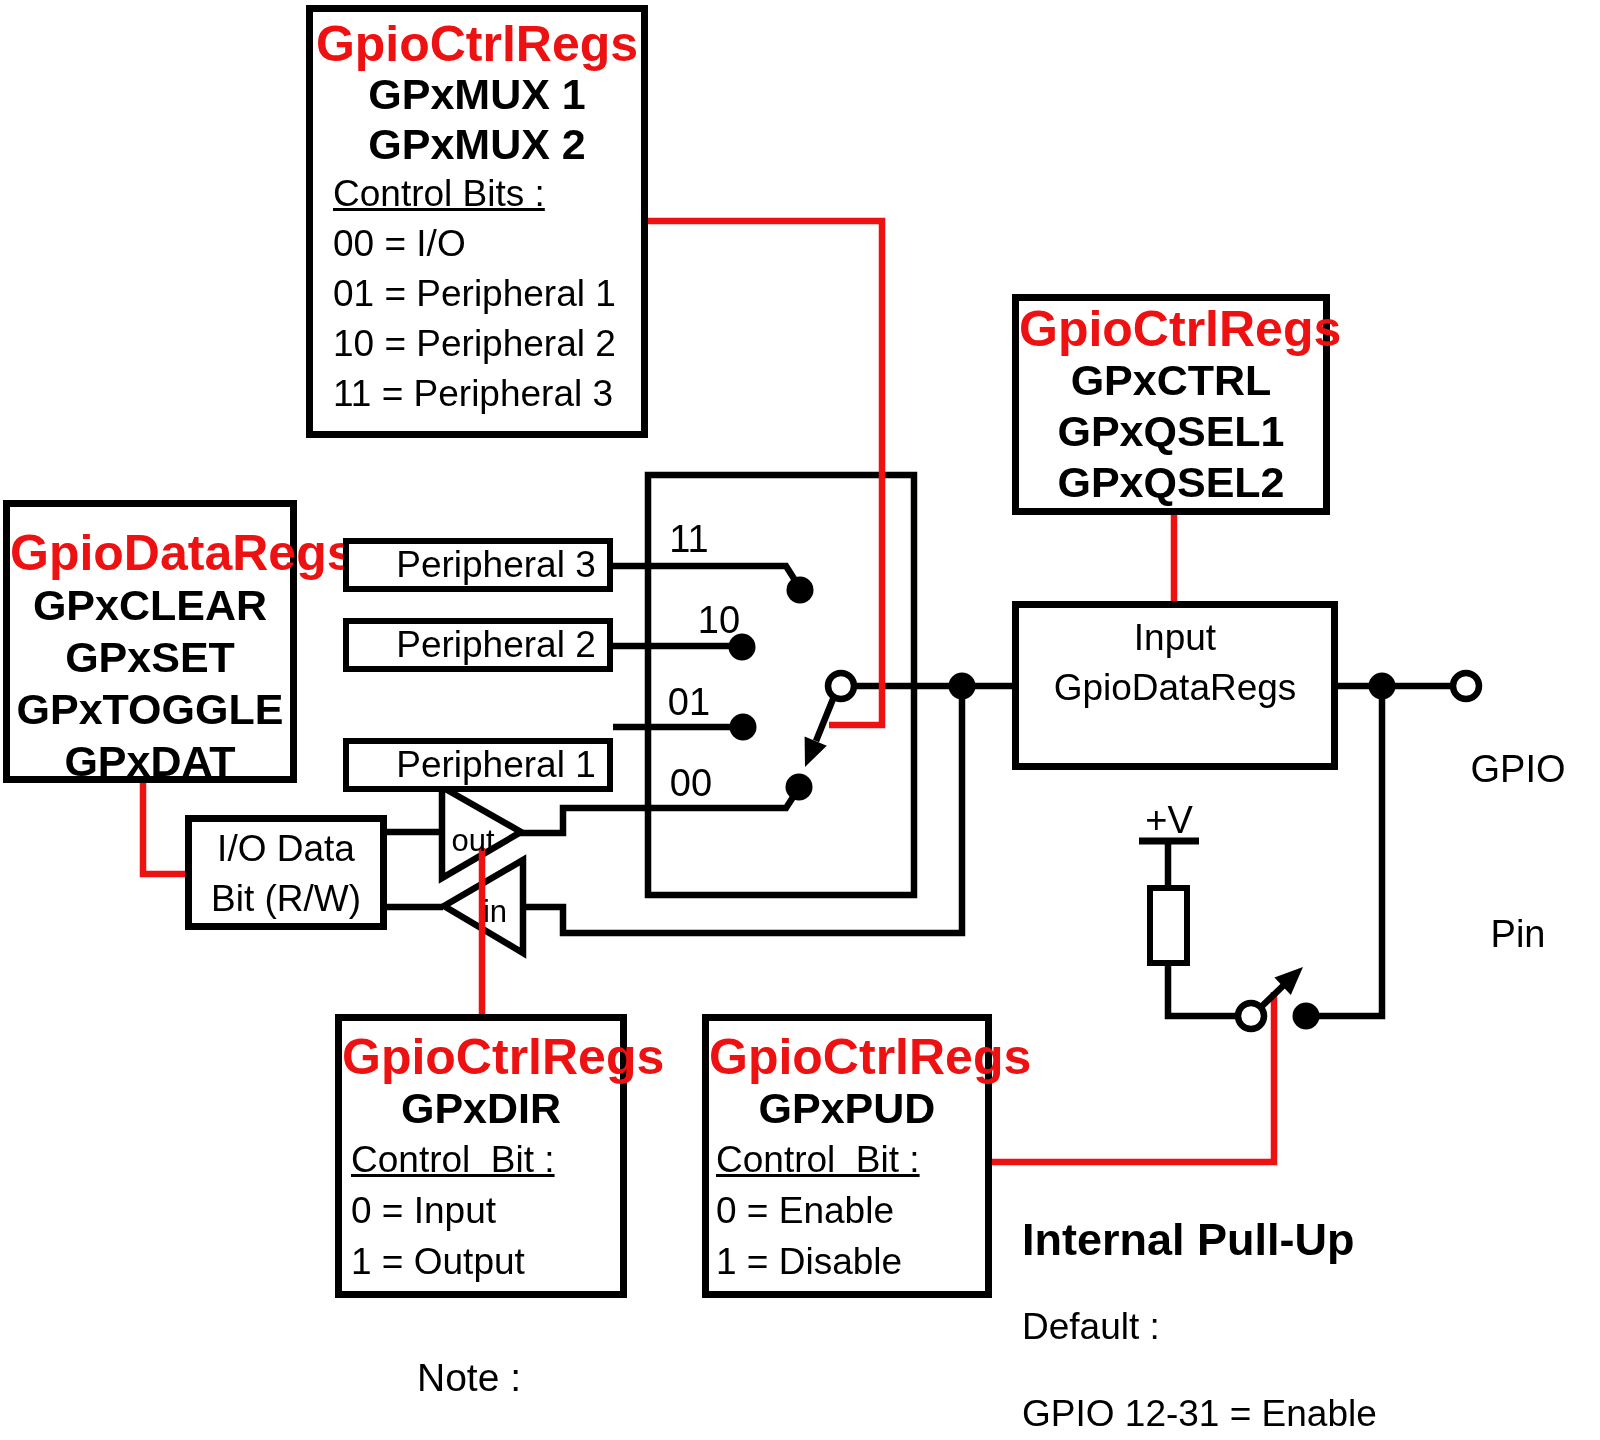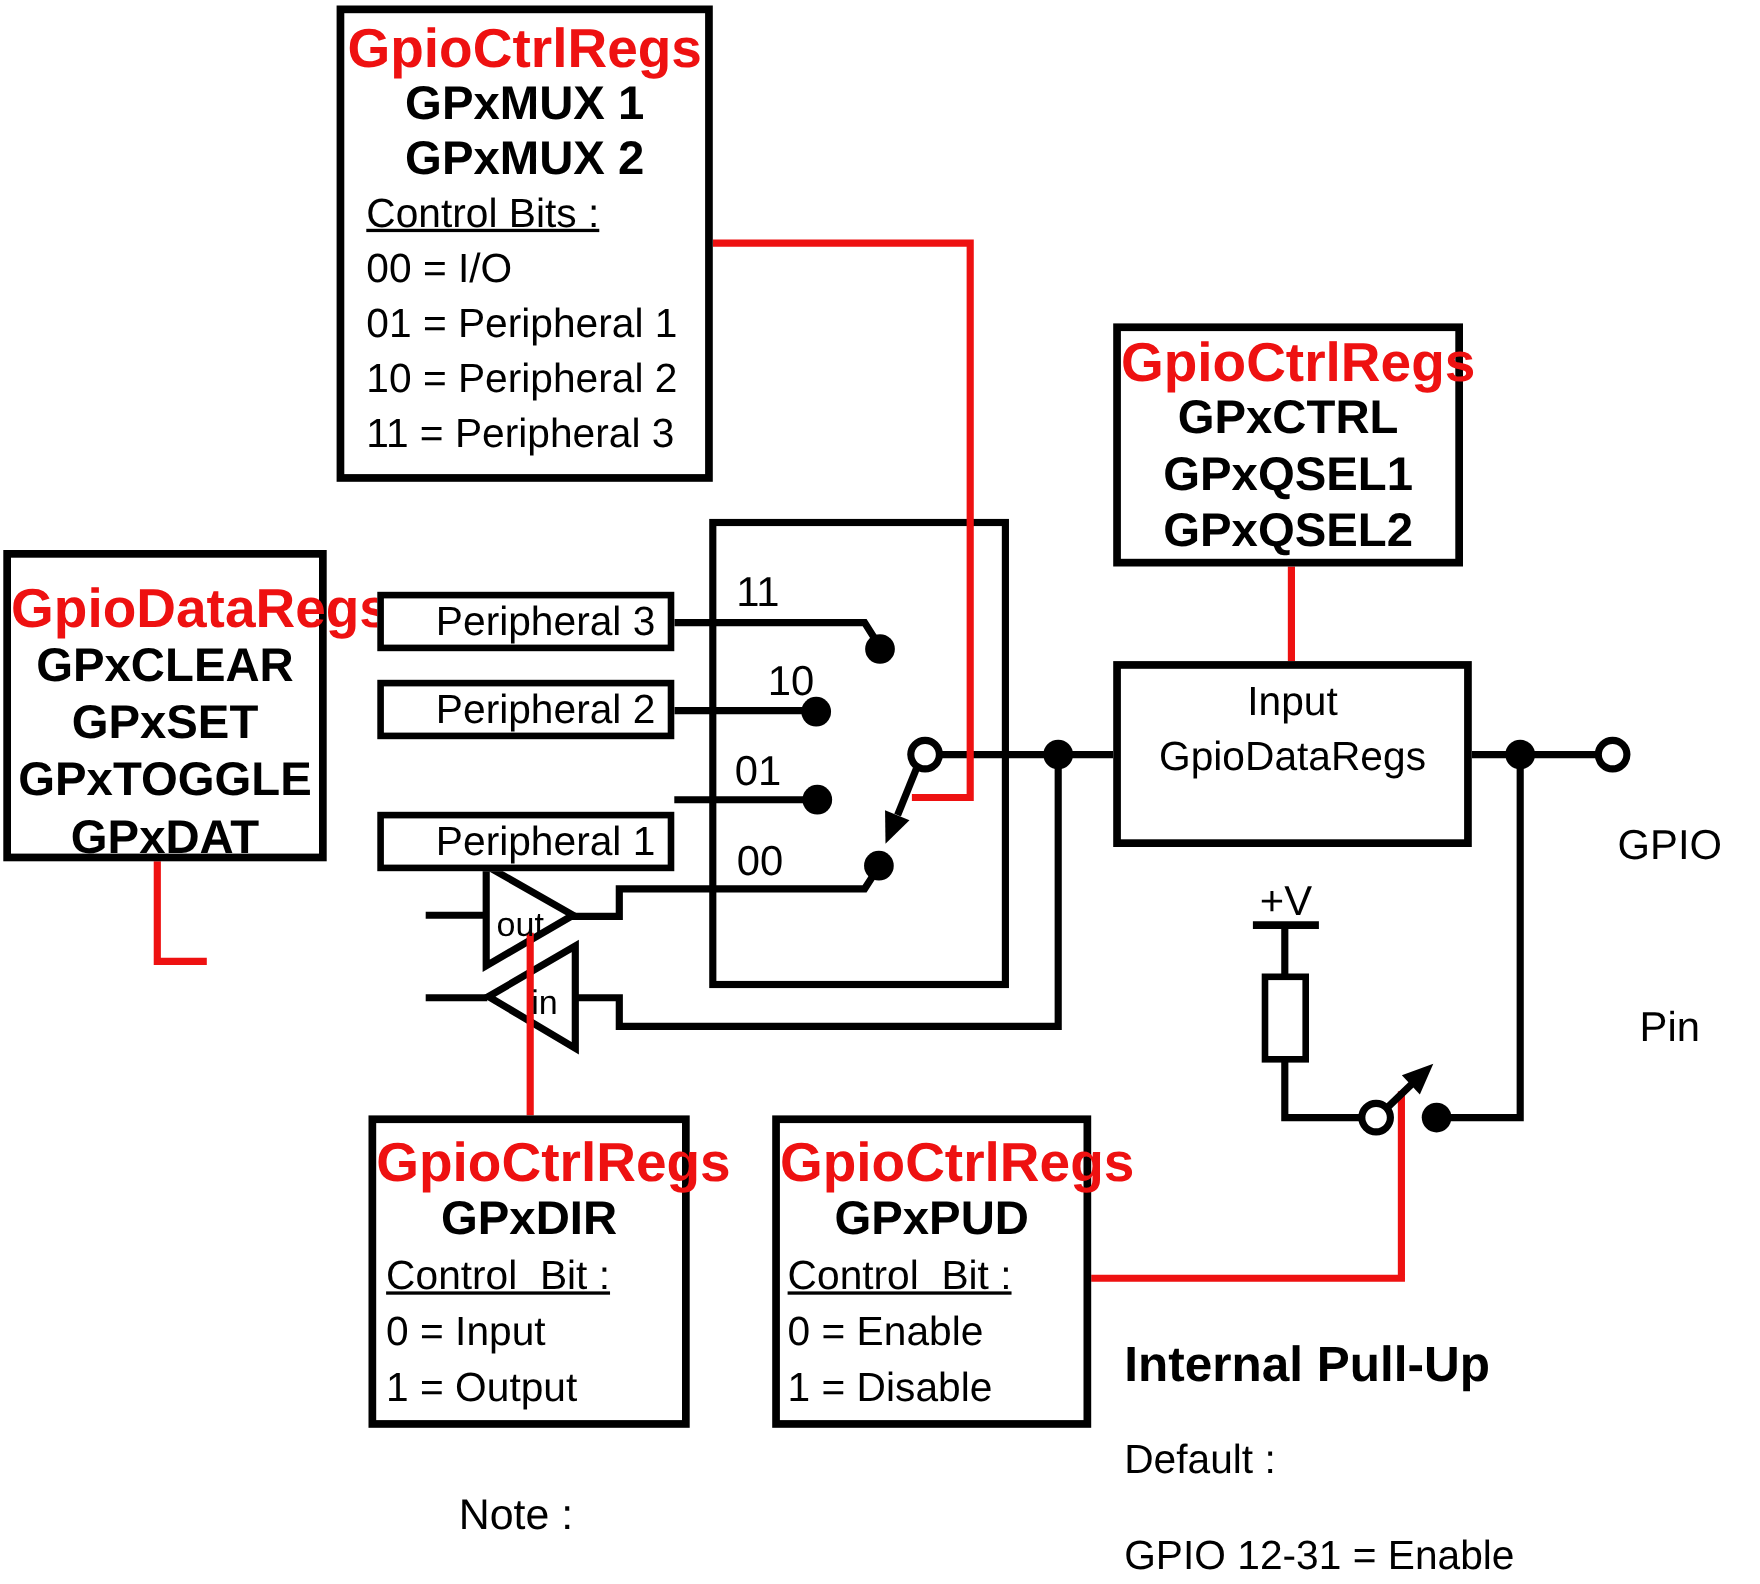--- a/index.html
+++ b/index.html
@@ -150,20 +150,24 @@
   </div>
 
   <div class="box" id="pud-ctrl-box">
     <div class="line t-red">GpioCtrlRegs</div>
     <div class="line t-bold">GPxPUD</div>
     <div class="line t-left"><span class="t-u">Control  Bit :</span></div>
     <div class="line t-left">0 = Enable</div>
     <div class="line t-left">1 = Disable</div>
   </div>
 
+  <div class="box" id="io-data-box">
+    <div class="line">I/O Data</div>
+    <div class="line">Bit (R/W)</div>
+  </div>
 
   <div class="box" id="input-qual-box">
     <div class="line">Input</div>
     <div class="line">GpioDataRegs</div>
   </div>
 
   <div class="pbox" id="p3-box">
     <span>Peripheral 3</span>
   </div>
   <div class="pbox" id="p2-box">

